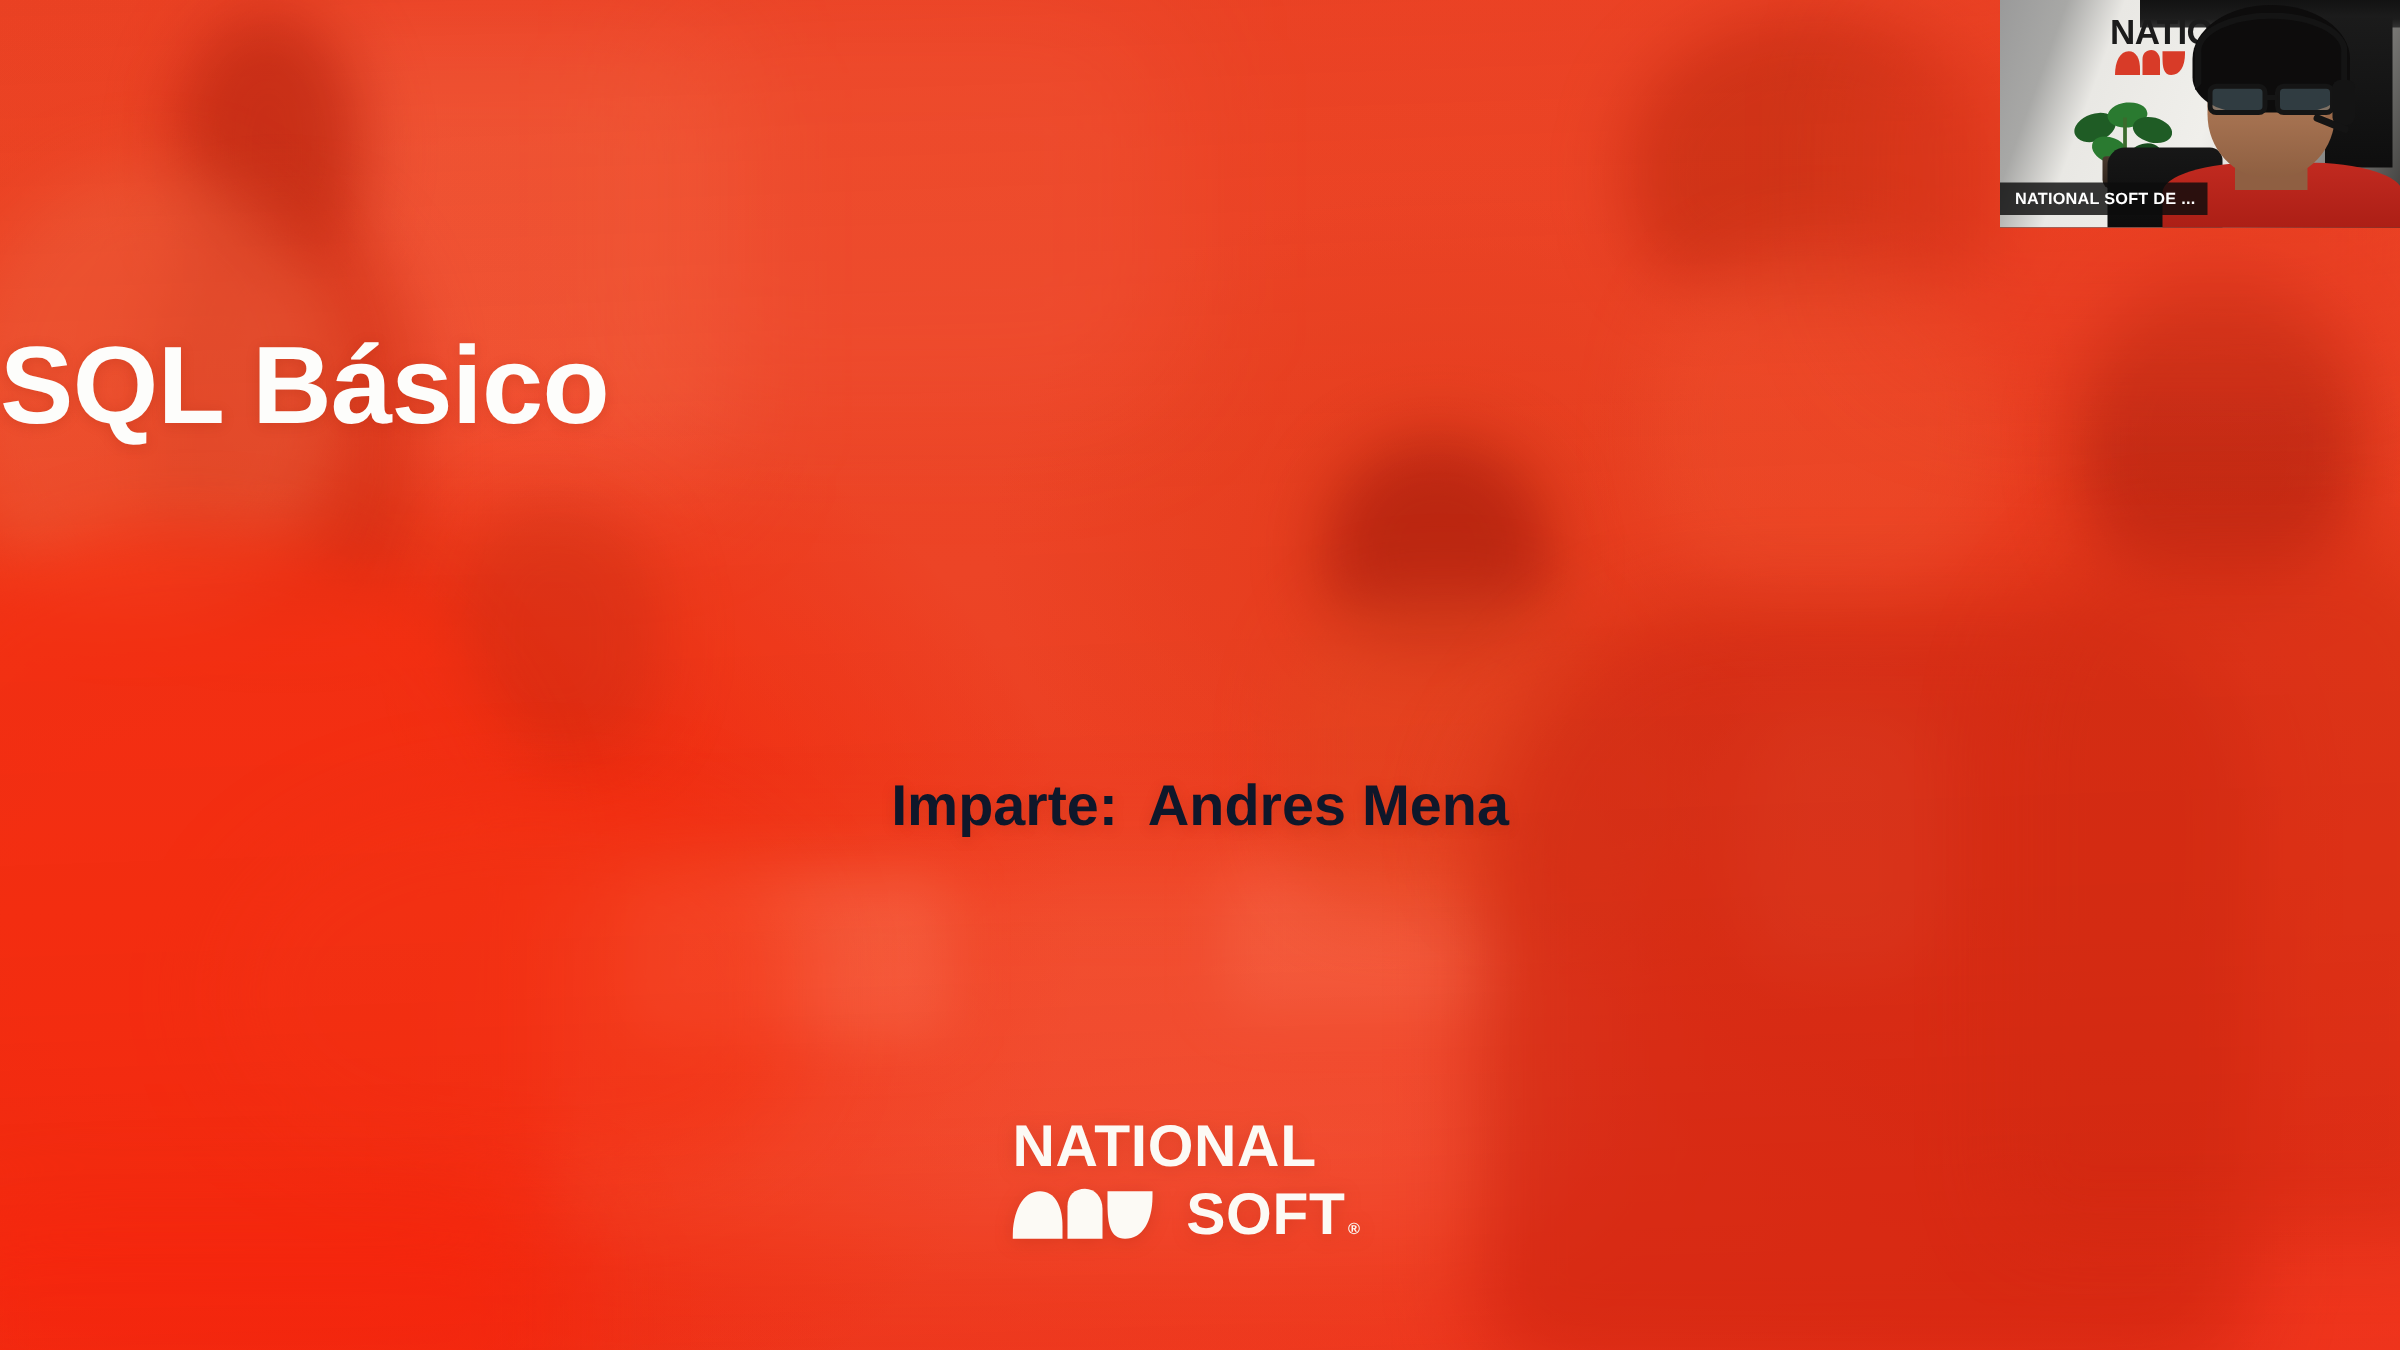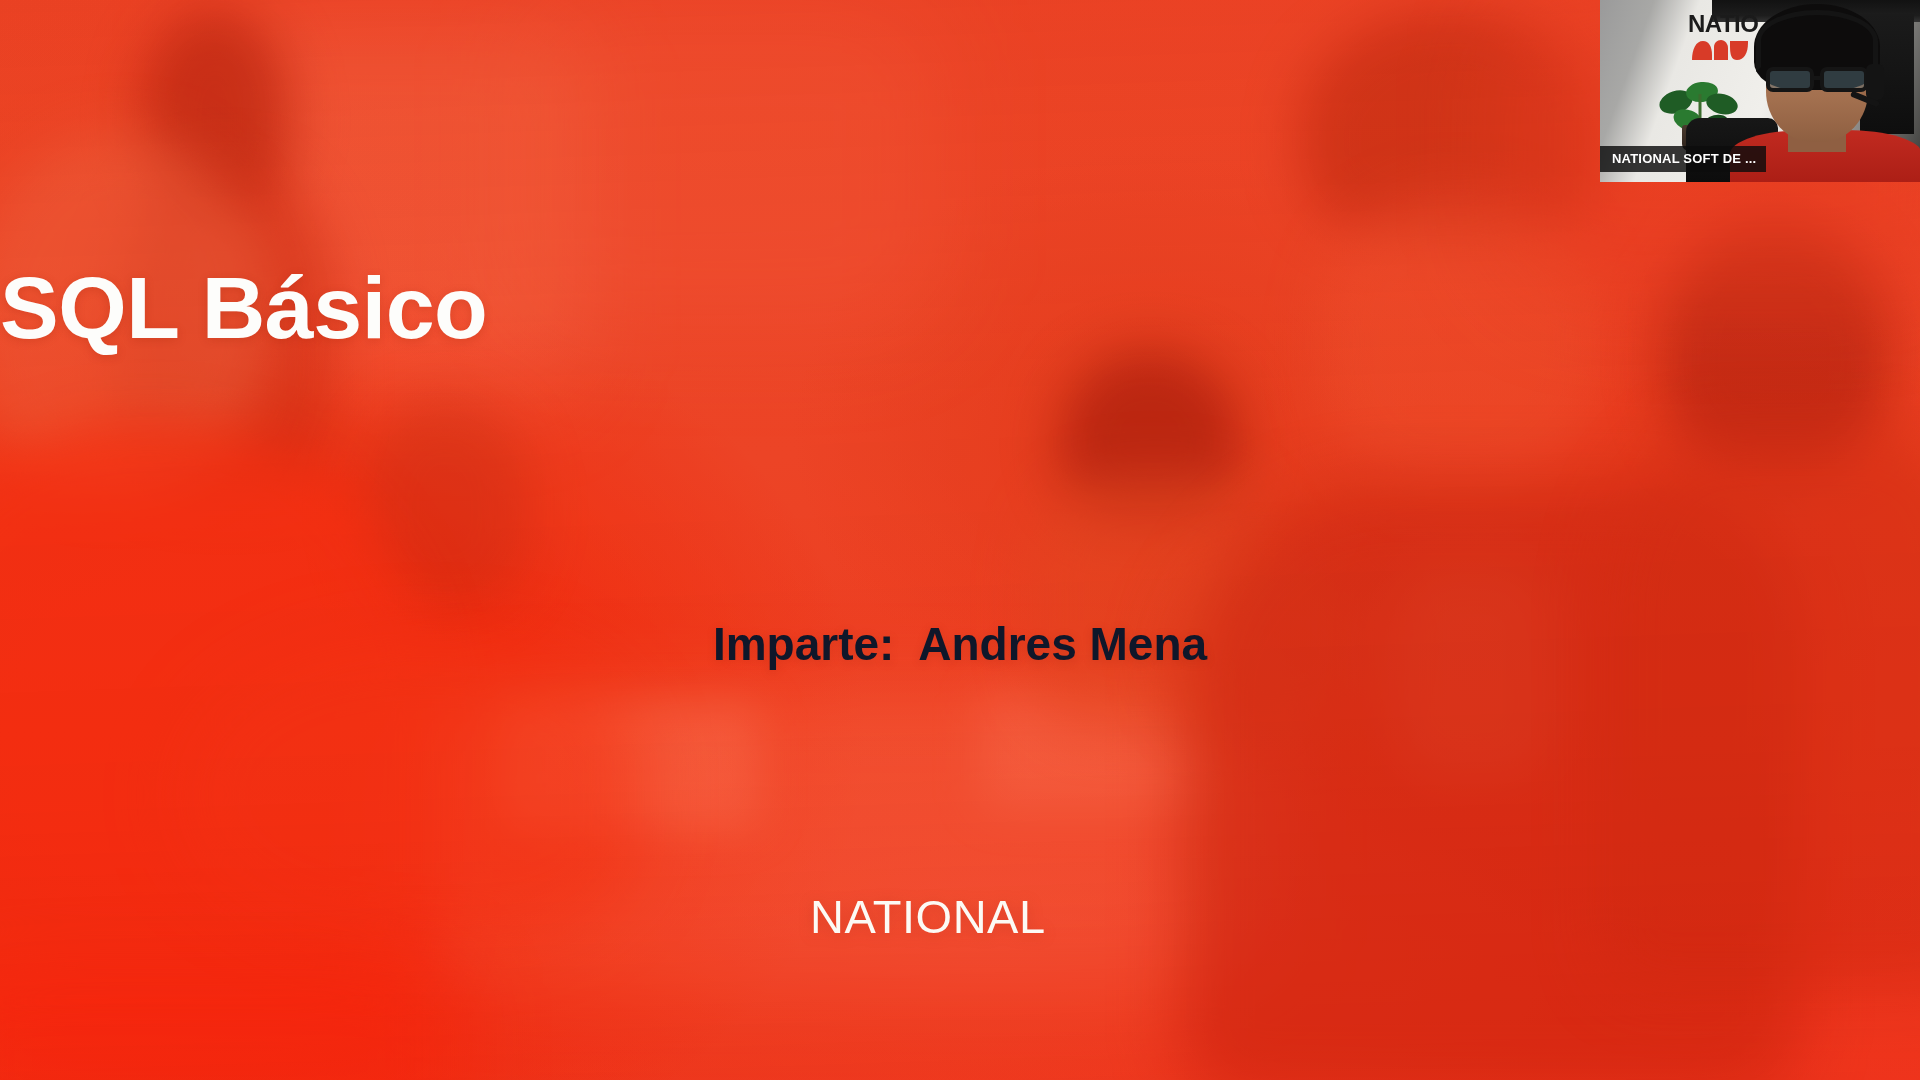--- a/index.html
+++ b/index.html
@@ -118,21 +118,21 @@
     transform:translateX(-50%);
     width:300px;
     display:flex;
     flex-direction:column;
     align-items:flex-start;
     filter:drop-shadow(0 2px 7px rgba(150,30,10,.25));
   }
   .logo-top {
     color:#fcfaf5;
     font-size:47px;
-    font-weight:400;
+    font-weight:700;
     letter-spacing:0.5px;
     line-height:1;
     text-align:center;
   }
   .logo-bottom {
     display:flex;
     align-items:flex-end;
     gap:17px;
     margin-top:7px;
   }
@@ -170,21 +170,21 @@
     position:absolute; left:112px; top:0; right:0; height:22px;
     background:linear-gradient(180deg,#121212 0%,#1d1d1d 70%,#333 100%);
   }
   .vt-doorway {
     position:absolute; right:6px; top:14px; width:54px; height:120px;
     background:linear-gradient(180deg,#1b1b1b,#0e0e0e);
   }
   .vt-wall-logo-text {
     position:absolute; left:88px; top:12px;
     color:#1b1b1b;
-    font-size:24px; font-weight:700; letter-spacing:-0.5px;
+    font-size:28px; font-weight:700; letter-spacing:-0.5px;
     line-height:1;
   }
   .vt-wall-logo-mark {
     position:absolute; left:92px; top:38px;
     width:62px; height:24px;
   }
   .vt-plant {
     position:absolute; left:58px; top:76px; width:86px; height:62px;
   }
   .vt-pot {
@@ -286,20 +286,30 @@
   <div class="bg-tint2"></div>
 
   <div class="slide-content">
 
     <div class="slide-title">SQL Básico</div>
 
     <div class="slide-presenter">Imparte:  Andres Mena</div>
 
     <div class="logo">
       <div class="logo-top">NATIONAL</div>
+      <div class="logo-bottom">
+        <svg class="logo-mark" viewBox="0 0 122 47">
+          <path d="M0 44 C0 22 8 6 22 6 C34 6 40 18 40 34 L40 44 Z" fill="#fcfaf5"></path>
+          <path d="M44 44 L44 18 C44 9 50 4 58 4 C66 4 72 11 72 20 L72 44 Z" fill="#fcfaf5"></path>
+          <path d="M76 6 C90 6 98 6 112 6 L112 10 C112 30 104 44 90 44 C78 44 76 32 76 16 Z" fill="#fcfaf5"></path>
+        </svg>
+        <div class="logo-soft">
+          <span>SOFT</span><span class="logo-tm">®</span>
+        </div>
+      </div>
     </div>
 
   </div>
 
   <div class="video-tile">
     <div class="vt-scene">
       <div class="vt-wall"></div>
       <div class="vt-ceiling"></div>
       <div class="vt-doorway"></div>
 

